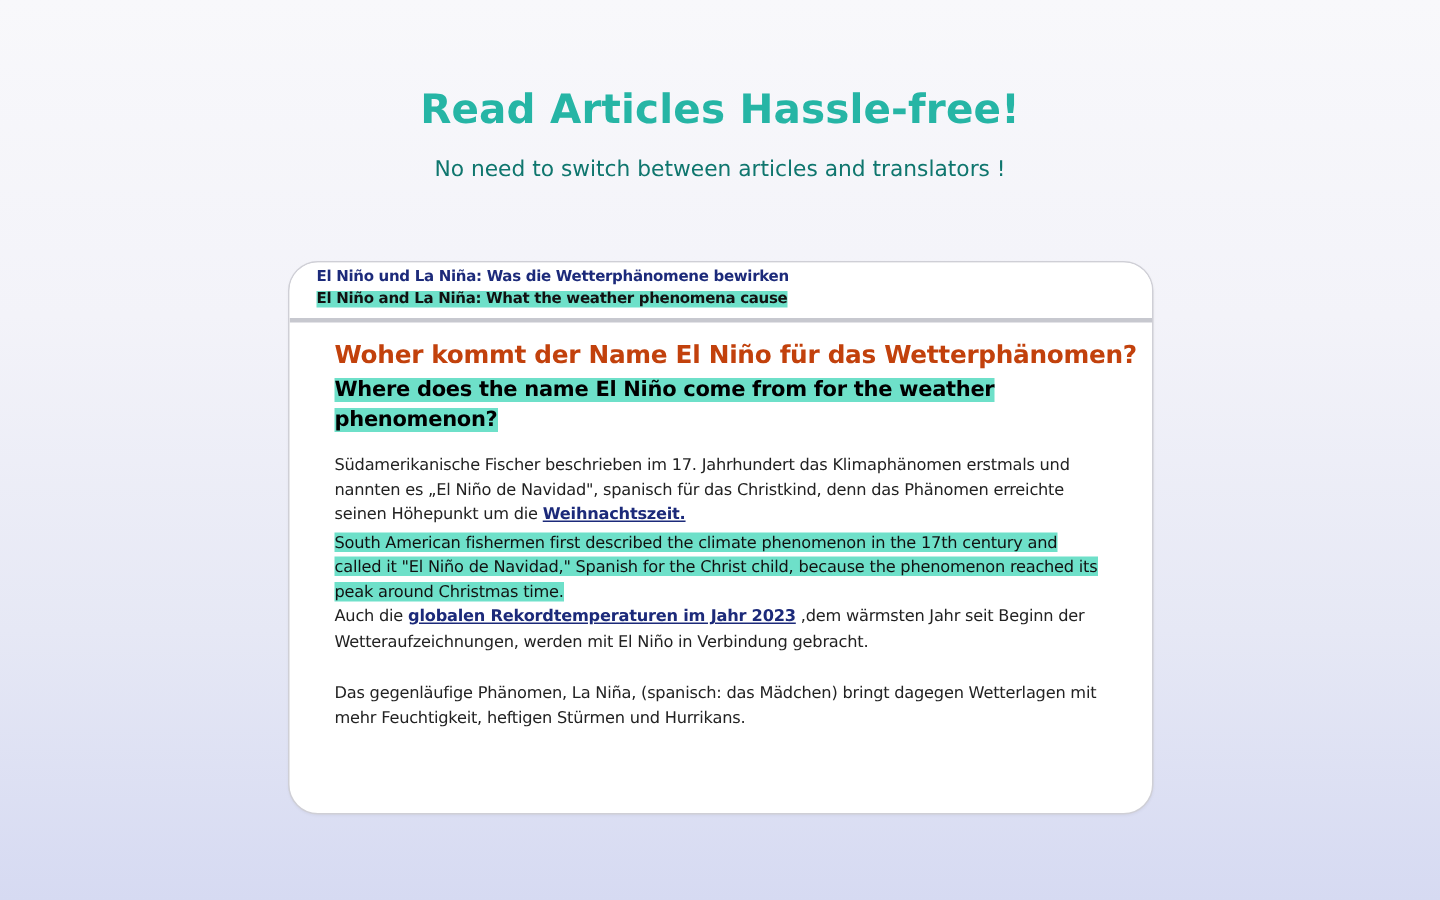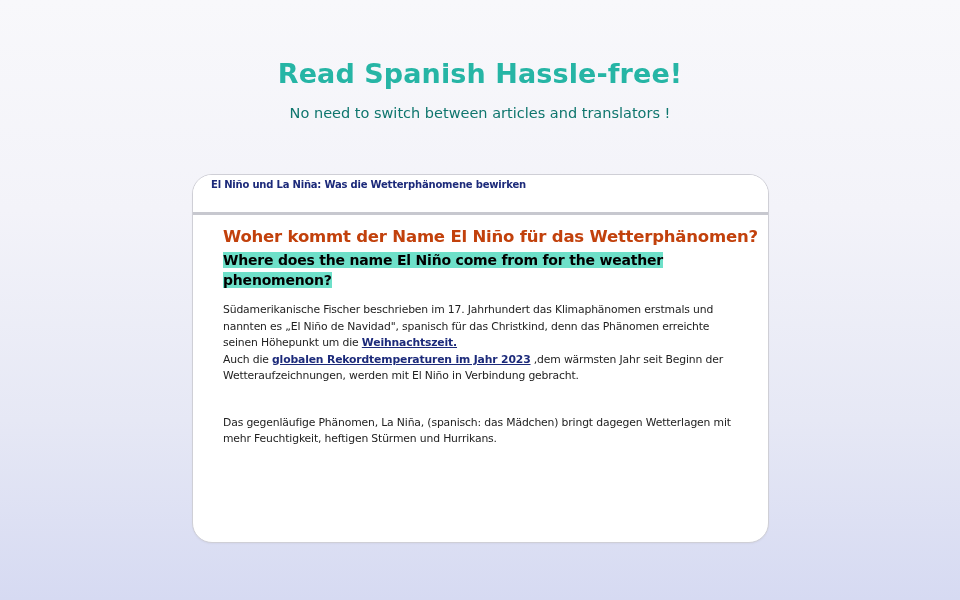--- a/index.html
+++ b/index.html
@@ -68,39 +68,41 @@
     .p-en {
       margin-top: 2px;
       font-size: 10.8px; color: #111; line-height: 16.5px;
       letter-spacing: -0.15px;
     }
     .link {
       color: #1c2a7a; font-weight: bold; text-decoration: underline;
     }
     .block1 { margin-top: 12px; }
     .block2 { }
-    .block3 { margin-top: 30px; }
+    .block3 { margin-top: 18px; }
   </style>
 </head>
 <body>
 
-<div class="hero-title">Read Spanish Hassle-free!</div>
+<div class="hero-title">Read Articles Hassle-free!</div>
 <div class="hero-sub">No need to switch between articles and translators !</div>
 
 <div class="card">
   <div class="card-header">
     <div class="hdr-de">El Niño und La Niña: Was die Wetterphänomene bewirken</div>
+    <div class="hdr-en"><span class="hl">El Niño and La Niña: What the weather phenomena cause</span></div>
   </div>
 
   <div class="content">
     <div class="h-de">Woher kommt der Name El Niño für das Wetterphänomen?</div>
     <div class="h-en"><span class="hl">Where does the name El Niño come from for the weather phenomenon?</span></div>
 
     <div class="block1">
       <div class="p-de"><span>Südamerikanische Fischer beschrieben im 17. Jahrhundert das Klimaphänomen erstmals und nannten es „El Niño de Navidad", spanisch für das Christkind, denn das Phänomen erreichte seinen Höhepunkt um die </span><a class="link">Weihnachtszeit.</a></div>
+      <div class="p-en"><span class="hl">South American fishermen first described the climate phenomenon in the 17th century and called it "El Niño de Navidad," Spanish for the Christ child, because the phenomenon reached its peak around Christmas time.</span></div>
     </div>
 
     <div class="block2">
       <div class="p-de"><span>Auch die </span><a class="link">globalen Rekordtemperaturen im Jahr 2023</a><span> ,dem wärmsten Jahr seit Beginn der Wetteraufzeichnungen, werden mit El Niño in Verbindung gebracht.</span></div>
     </div>
 
     <div class="block3">
       <div class="p-de"><span>Das gegenläufige Phänomen, La Niña, (spanisch: das Mädchen) bringt dagegen Wetterlagen mit mehr Feuchtigkeit, heftigen Stürmen und Hurrikans.</span></div>
       <div class="p-en"></div>
     </div>

